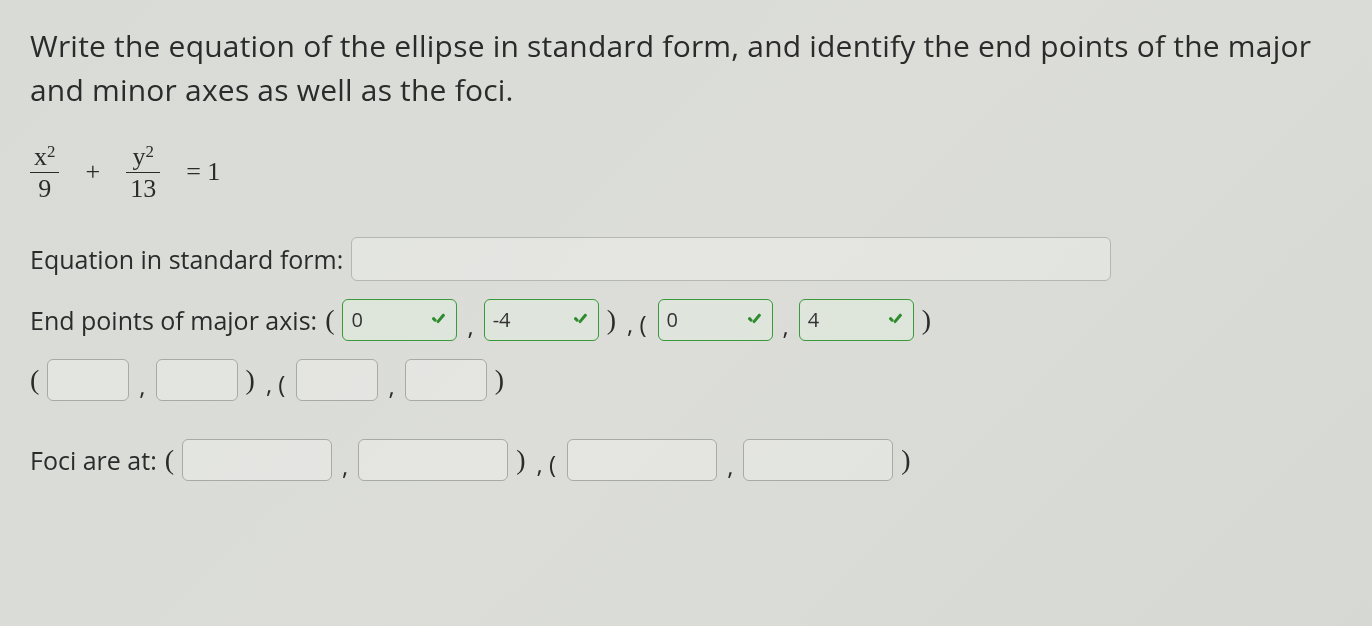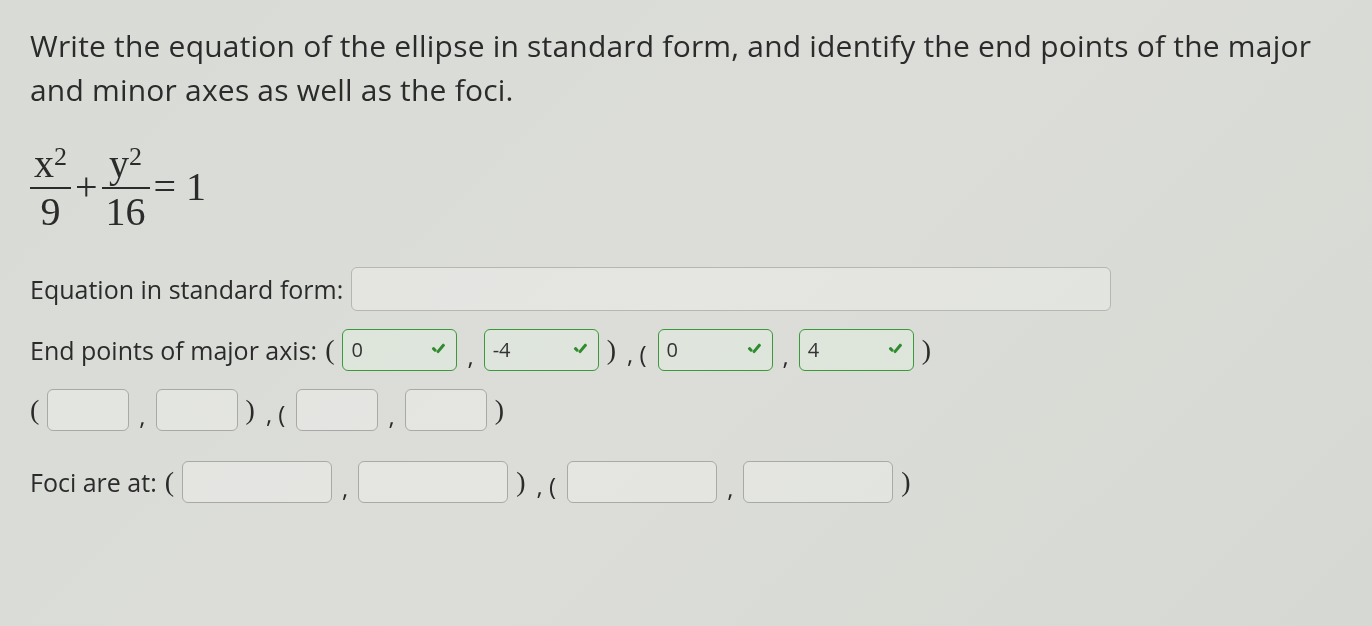--- a/index.html
+++ b/index.html
@@ -14,25 +14,25 @@
     position: relative;
   }
   .question-text {
     font-size: 30px;
     line-height: 1.45;
     margin-bottom: 30px;
     letter-spacing: 0.2px;
   }
   .equation {
     font-family: "Cambria Math", "STIX", "Times New Roman", serif;
-    font-size: 40px;
+    font-size: 26px;
     margin: 16px 0 34px 0;
     display: flex;
     align-items: center;
-    gap: 4px;
+    gap: 26px;
   }
   .frac {
     display: inline-flex;
     flex-direction: column;
     align-items: center;
     vertical-align: middle;
     line-height: 1.05;
   }
   .frac .num, .frac .den { padding: 0 4px; }
   .frac .bar {
@@ -106,38 +106,38 @@
     top: 6px;
     width: 11px;
     height: 2.5px;
     background: #2e8b2e;
     transform: rotate(-50deg);
     border-radius: 1px;
   }
   .paren { font-size: 28px; font-family: "Times New Roman", serif; }
   .comma { font-size: 24px; padding: 0 2px; position: relative; top: 6px;}
   .comma-sep { font-size: 24px; padding: 0 3px; position: relative; top:4px;}
-  .foci-row { margin-top: 30px; }
+  .foci-row { margin-top: 38px; }
 </style>
 </head>
 <body>
 
 <div class="question-text">Write the equation of the ellipse in standard form, and identify the end points of the major and minor axes as well as the foci.</div>
 
 <div class="equation">
   <span class="frac">
     <span class="num"><span>x</span><span class="sup">2</span></span>
     <span class="bar"></span>
     <span class="den">9</span>
   </span>
   <span>+</span>
   <span class="frac">
     <span class="num"><span>y</span><span class="sup">2</span></span>
     <span class="bar"></span>
-    <span class="den">16</span>
+    <span class="den">13</span>
   </span>
   <span>= 1</span>
 </div>
 
 <div class="row">
   <span class="label">Equation in standard form:</span>
   <div class="input-long"></div>
 </div>
 
 <div class="row">

